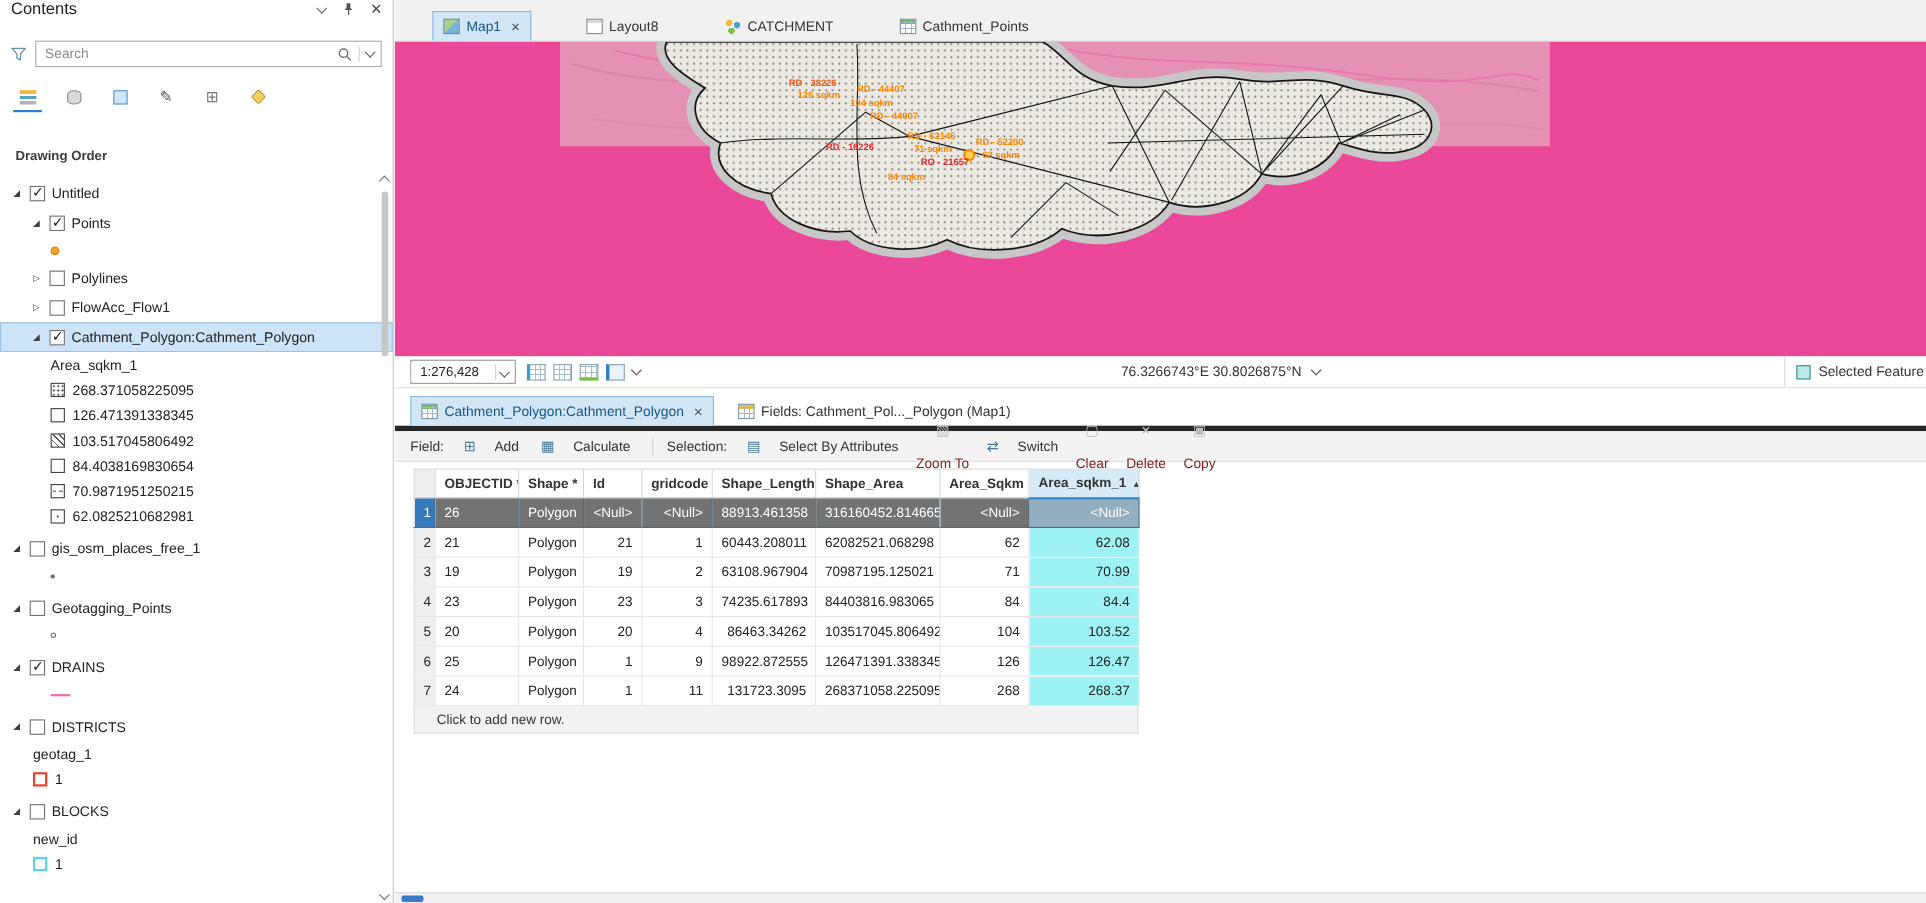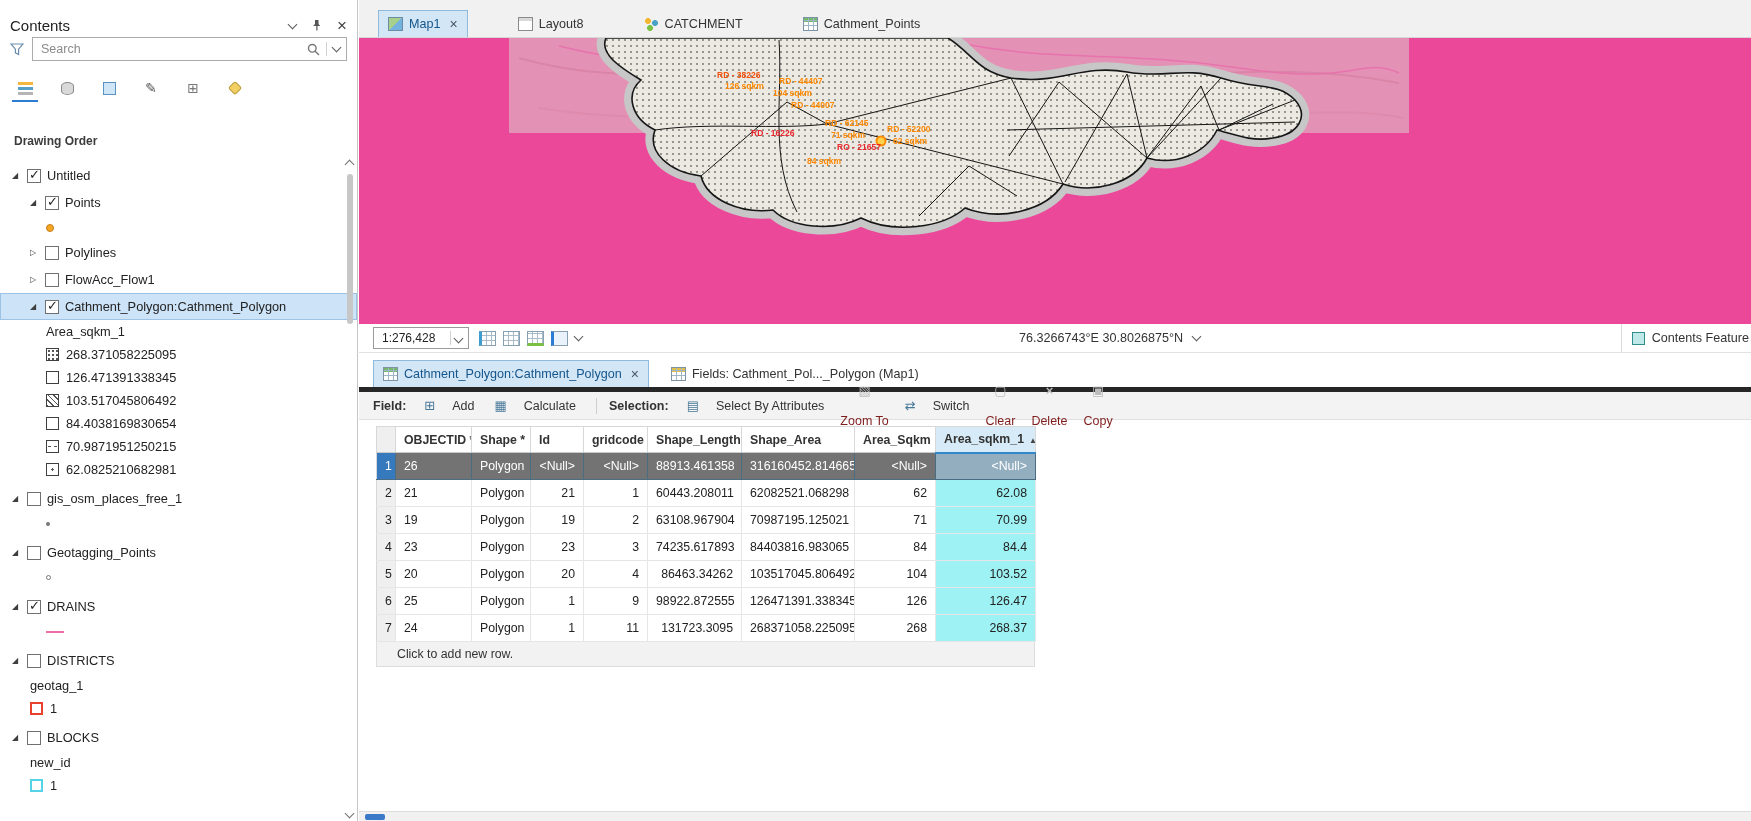--- a/index.html
+++ b/index.html
@@ -1,21 +1,21 @@
 <!DOCTYPE html>
 <html><head>
 <meta charset="utf-8">
 <style>
   html,body{margin:0;padding:0;width:1751px;height:821px;overflow:hidden;background:#fff;
     font-family:"Liberation Sans","DejaVu Sans",sans-serif;font-size:13px;color:#222;}
   *{box-sizing:border-box;}
 
   
   .contents{position:absolute;left:0;top:0;width:358px;height:821px;background:#fff;border-right:1px solid #c6c6c6;}
-  .c-header{height:34px;display:flex;align-items:flex-end;padding:0 10px;gap:8px;}
+  .c-header{height:34px;display:flex;align-items:flex-start;padding:0 10px;gap:8px;}
   .c-title{font-size:15px;color:#222;flex:0 0 auto;}
   .c-hicons{margin-left:auto;display:flex;align-items:center;gap:14px;}
   .chev{width:7px;height:7px;border-right:1.6px solid #5a5a5a;border-bottom:1.6px solid #5a5a5a;display:inline-block;transform:rotate(45deg);margin-top:-3px;}
   .chev.up{transform:rotate(-135deg);margin-top:3px;}
   .close-x{font-size:17px;color:#444;line-height:1;}
   .c-search{display:flex;align-items:center;gap:8px;padding:0 10px;height:30px;}
   .search-box{flex:1;display:flex;align-items:center;border:1px solid #ababab;height:24px;background:#fff;padding:0 6px;gap:6px;}
   .search-box input{flex:1;border:0;outline:0;font-size:12.5px;color:#555;font-family:inherit;background:transparent;}
   .search-box input::placeholder{color:#8b8b8b;}
   .vsep{width:1px;height:14px;background:#d0d0d0;}
@@ -53,21 +53,21 @@
 
   .v-scroll{position:absolute;right:1px;top:158px;bottom:4px;width:12px;}
   .v-scroll .chev{border-color:#707070;}
   .vs-up{position:absolute;top:0;left:2px;}
   .vs-down{position:absolute;bottom:0;left:2px;}
   .vs-thumb{position:absolute;top:16px;left:3px;width:6px;height:150px;background:#c7c7c7;border-radius:3px;}
 
   
   .main{position:absolute;left:359px;top:0;right:0;bottom:0;}
 
-  .view-tabs{height:38px;background:#f1f1f1;border-bottom:1px solid #d6d6d6;display:flex;align-items:flex-end;padding-left:19px;}
+  .view-tabs{height:38px;background:#f1f1f1;border-bottom:1px solid #d6d6d6;display:flex;align-items:flex-end;padding-left:34px;}
   .vtab,.ttab{display:flex;align-items:center;gap:6px;height:27px;padding:0 9px;border:1px solid transparent;border-bottom:none;color:#333;font-size:12.6px;white-space:nowrap;}
   .vtab{margin-right:40px;}
   .ttab{margin-right:12px;}
   .vtab.active,.ttab.active{background:#d3e6f6;border-color:#8fb9dd;color:#14568c;}
   .tab-close{display:none;font-size:14px;color:#456;margin-left:3px;line-height:1;}
   .closable .tab-close{display:inline;}
   .closable .tab-close::before{content:"×";}
 
   .ico{display:inline-block;width:15px;height:14px;flex:0 0 auto;}
   .ico[data-icon="map-icon"]{background:linear-gradient(135deg,#a8d08d 0 50%,#74b3e0 50% 100%);border:1px solid #6c8ba5;}
@@ -109,21 +109,21 @@
   .sb-ico.c3{border-bottom:3px solid #7ac143;}
   .sb-ico.c4{border-left:3px solid #2b7cd3;background:#eaf3fb;}
   .coords{position:absolute;left:660px;top:0;height:100%;display:flex;align-items:center;gap:10px;font-size:12.6px;color:#333;}
   .sb-right{position:absolute;right:0;top:0;height:100%;display:flex;align-items:center;gap:7px;padding:0 2px 0 10px;border-left:1px solid #dcdcdc;font-size:12.6px;color:#333;white-space:nowrap;}
   .sel-feat-ico{width:13px;height:13px;border:1px solid #2f8d8d;background:#bfe8e8;}
 
   
   .tbl-tabs{height:34px;background:#fff;display:flex;align-items:flex-end;padding-left:14px;}
   .divider{height:5px;background:#262626;}
   .tbl-toolbar{height:28px;background:#f3f3f3;border-bottom:1px solid #e0e0e0;display:flex;align-items:center;padding-left:14px;gap:4px;font-size:12.5px;color:#333;}
-  .tb-label{font-weight:700;margin-right:6px;}
+  .tb-label{font-weight:400;margin-right:6px;}
   .tbtn{display:flex;align-items:center;gap:17px;padding:3px 8px;color:#333;text-align:right;}
   .tbtn.disabled{color:#7f1d1d;flex-direction:column;}
   .tico{font-size:13px;line-height:1;color:#4a7a9b;width:auto;height:auto;}
   .tbtn.disabled .tico{color:#bcbcbc;}
   .tico[data-icon="add-field-icon"]::before{content:"⊞";}
   .tico[data-icon="calculate-icon"]::before{content:"▦";}
   .tico[data-icon="select-by-attributes-icon"]::before{content:"▤";}
   .tico[data-icon="zoom-to-icon"]::before{content:"▧";}
   .tico[data-icon="switch-selection-icon"]::before{content:"⇄";}
   .tico[data-icon="clear-selection-icon"]::before{content:"▢";}
@@ -454,21 +454,21 @@
         <span class="sb-ico c4"></span>
         <span class="chev"></span>
       </div>
     </div>
     <div class="coords">
       <span>76.3266743°E 30.8026875°N</span>
       <span class="chev"></span>
     </div>
     <div class="sb-right">
       <span class="sel-feat-ico"></span>
-      <span>Contents Feature</span>
+      <span>Selected Feature</span>
     </div>
   </div>
 
   <div class="tbl-tabs">
 
       <div class="ttab active closable">
         <span class="ico" data-icon="table-icon"></span>
         <span>Cathment_Polygon:Cathment_Polygon</span>
         <span class="tab-close"></span>
       </div>

